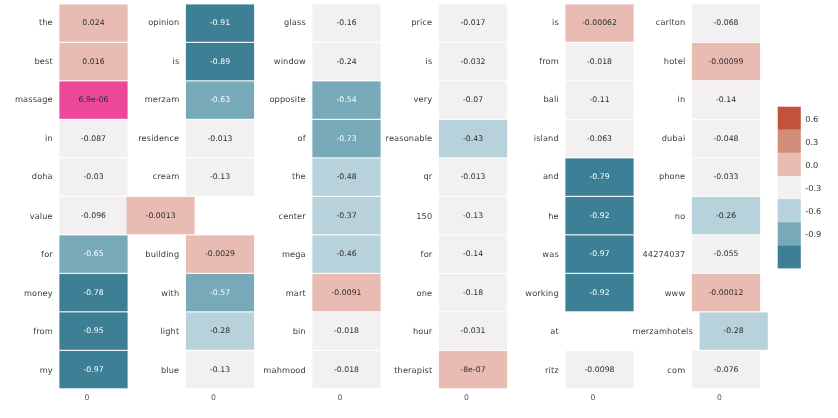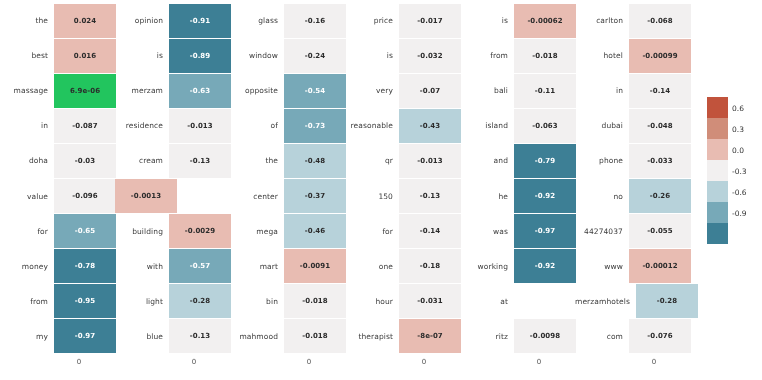--- a/index.html
+++ b/index.html
@@ -72,21 +72,20 @@
   }
   .cell {
     width: 100%;
     height: 100%;
     box-sizing: border-box;
     display: flex;
     align-items: center;
     justify-content: center;
     font-size: 7px;
     letter-spacing: 0.05px;
-    font-weight: bold;
   }
   .cell.dark-text  { color: #2b2b2b; }
   .cell.light-text { color: #ffffff; }
 
   .panel-xtick {
     position: absolute;
     top: 358px;
     left: 48px;
     width: 62px;
     text-align: center;
@@ -139,21 +138,21 @@
           </div>
           <div class="row">
             <div class="row-label">best</div>
             <div class="cell-wrap">
               <div class="cell dark-text" style="background: rgb(232, 188, 178);">0.016</div>
             </div>
           </div>
           <div class="row">
             <div class="row-label">massage</div>
             <div class="cell-wrap">
-              <div class="cell dark-text" style="background: #22c55e;">6.9e-06</div>
+              <div class="cell dark-text" style="background: #ec4899;">6.9e-06</div>
             </div>
           </div>
           <div class="row">
             <div class="row-label">in</div>
             <div class="cell-wrap">
               <div class="cell dark-text" style="background: rgb(242, 240, 240);">-0.087</div>
             </div>
           </div>
           <div class="row">
             <div class="row-label">doha</div>

